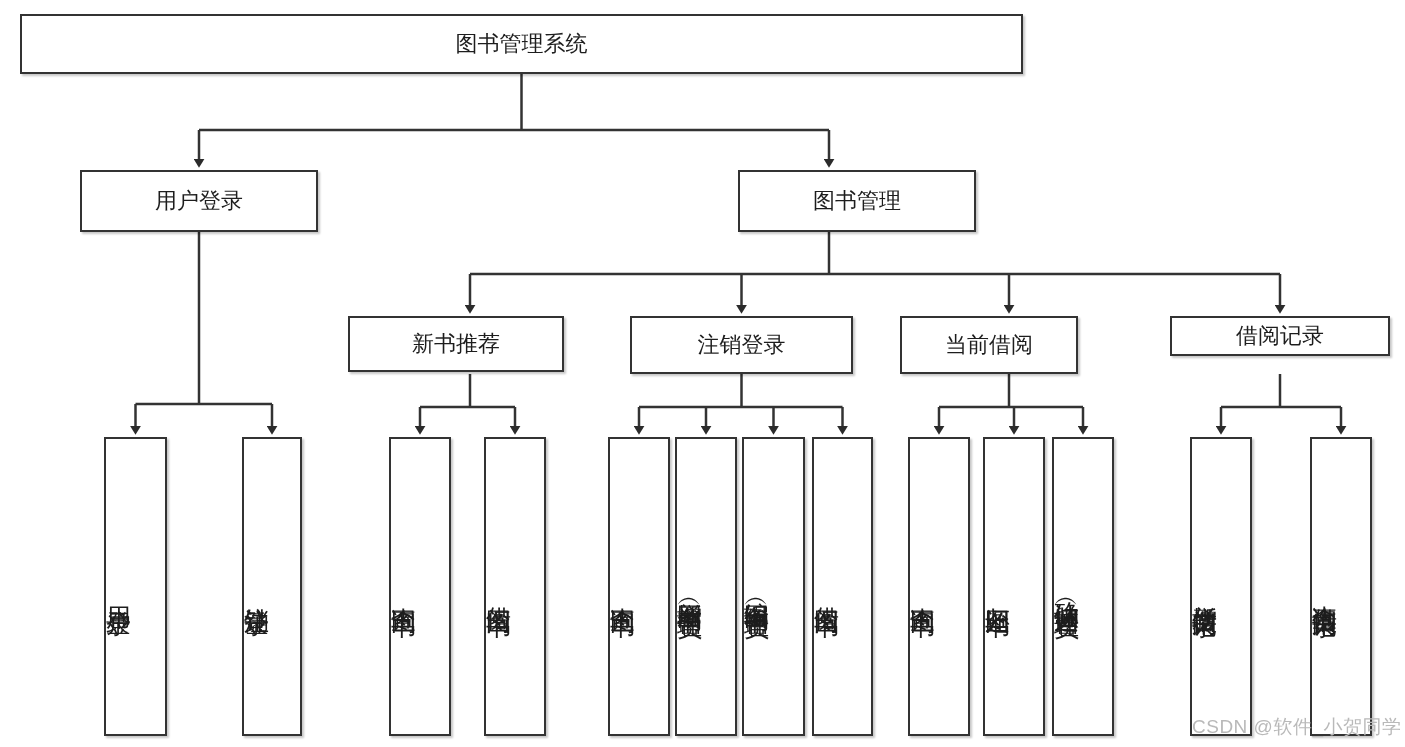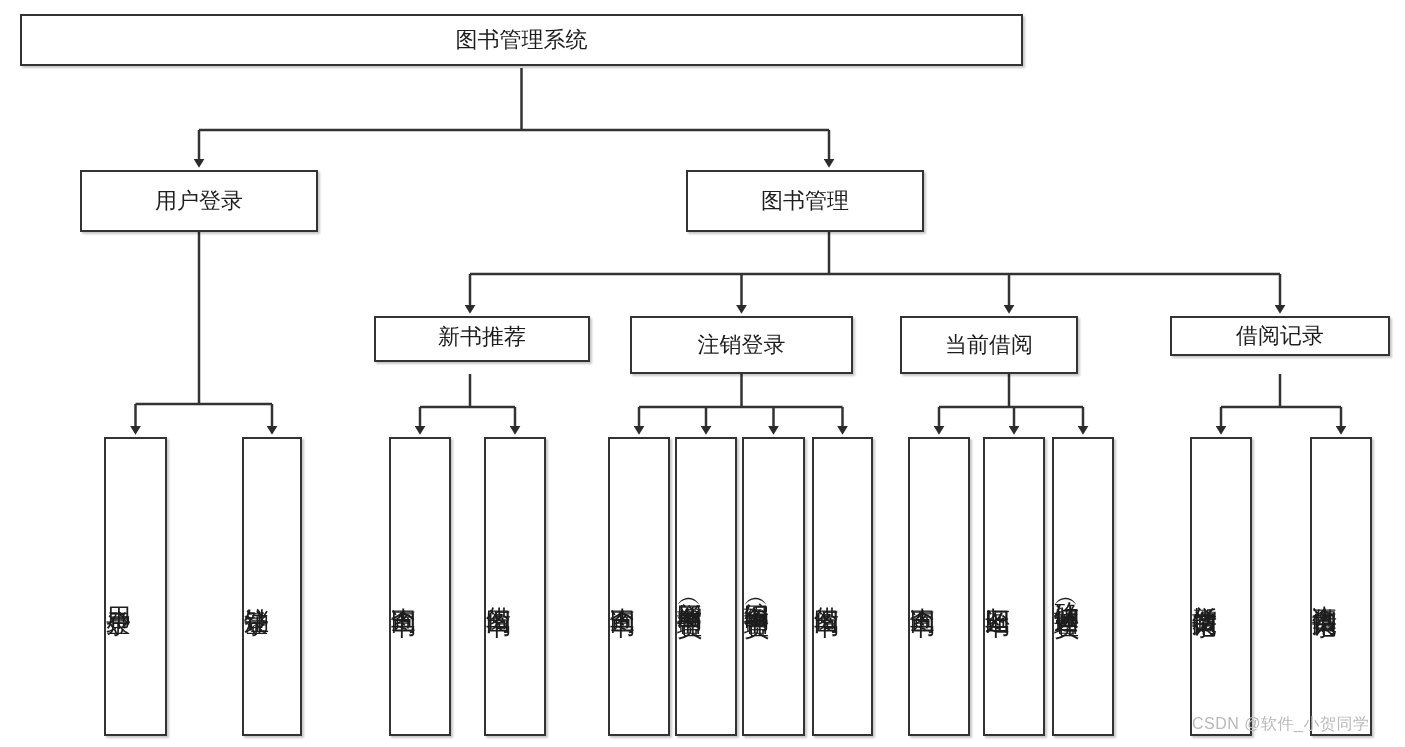--- a/index.html
+++ b/index.html
@@ -52,21 +52,21 @@
   .node.vert .node-label {
     writing-mode: vertical-rl;
     text-orientation: upright;
     font-size: 25px;
     letter-spacing: 2px;
     line-height: 1;
     white-space: nowrap;
   }
   .watermark {
     position: absolute;
-    font-size: 16px;
+    font-size: 19px;
     color: #b9b9b9;
     white-space: nowrap;
     letter-spacing: 0.5px;
   }
 </style>
 </head>
 <body>
 
 <div id="canvas">
   <svg id="edges" viewBox="0 0 1405 747">
@@ -105,30 +105,30 @@
         <path d="M939,407 L939,427" stroke="#333333" stroke-width="2.5" fill="none" marker-end="url(#arrow)"></path>
         <path d="M1014,407 L1014,427" stroke="#333333" stroke-width="2.5" fill="none" marker-end="url(#arrow)"></path>
         <path d="M1083,407 L1083,427" stroke="#333333" stroke-width="2.5" fill="none" marker-end="url(#arrow)"></path>
         <path d="M1280,374 L1280,407" stroke="#333333" stroke-width="2.5" fill="none"></path>
         <path d="M1221,407 L1341,407" stroke="#333333" stroke-width="2.5" fill="none"></path>
         <path d="M1221,407 L1221,427" stroke="#333333" stroke-width="2.5" fill="none" marker-end="url(#arrow)"></path>
         <path d="M1341,407 L1341,427" stroke="#333333" stroke-width="2.5" fill="none" marker-end="url(#arrow)"></path>
       </g>
   </svg>
   <div id="node-layer">
-      <div class="node horiz" style="left: 20px; top: 14px; width: 1003px; height: 52px;">
+      <div class="node horiz" style="left: 20px; top: 14px; width: 1003px; height: 60px;">
         <span class="node-label">图书管理系统</span>
       </div>
       <div class="node horiz" style="left: 80px; top: 170px; width: 238px; height: 62px;">
         <span class="node-label">用户登录</span>
       </div>
-      <div class="node horiz" style="left: 686px; top: 170px; width: 238px; height: 62px;">
+      <div class="node horiz" style="left: 738px; top: 170px; width: 238px; height: 62px;">
         <span class="node-label">图书管理</span>
       </div>
-      <div class="node horiz" style="left: 374px; top: 316px; width: 216px; height: 46px; font-family: Liberation Mono, monospace;">
+      <div class="node horiz" style="left: 348px; top: 316px; width: 216px; height: 56px;">
         <span class="node-label">新书推荐</span>
       </div>
       <div class="node horiz" style="left: 630px; top: 316px; width: 223px; height: 58px;">
         <span class="node-label">注销登录</span>
       </div>
       <div class="node horiz" style="left: 900px; top: 316px; width: 178px; height: 58px;">
         <span class="node-label">当前借阅</span>
       </div>
       <div class="node horiz" style="left: 1170px; top: 316px; width: 220px; height: 40px;">
         <span class="node-label">借阅记录</span>

